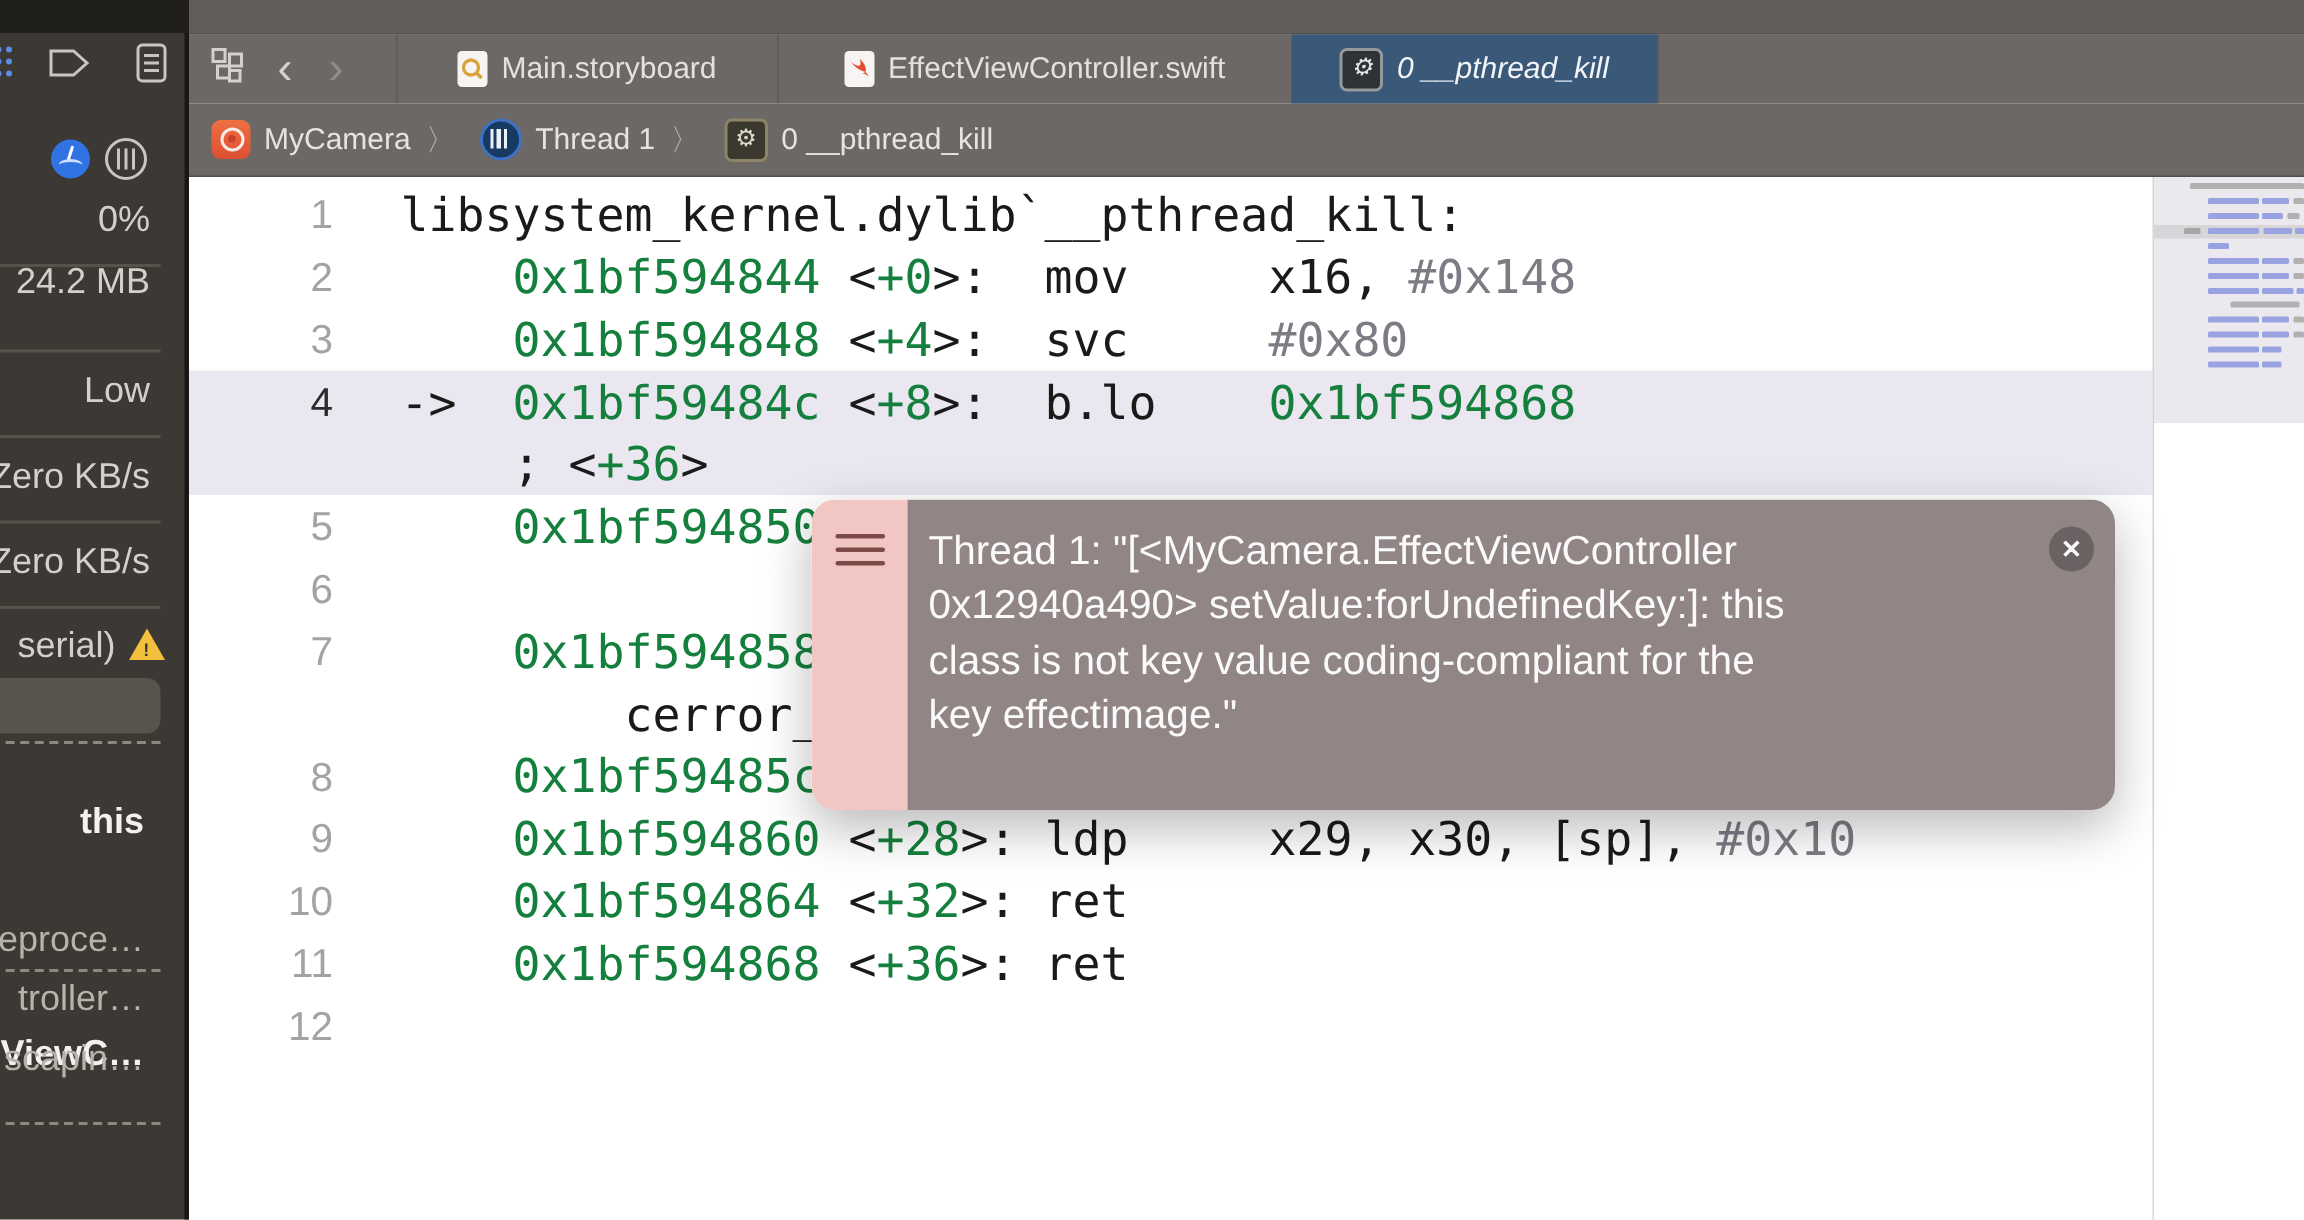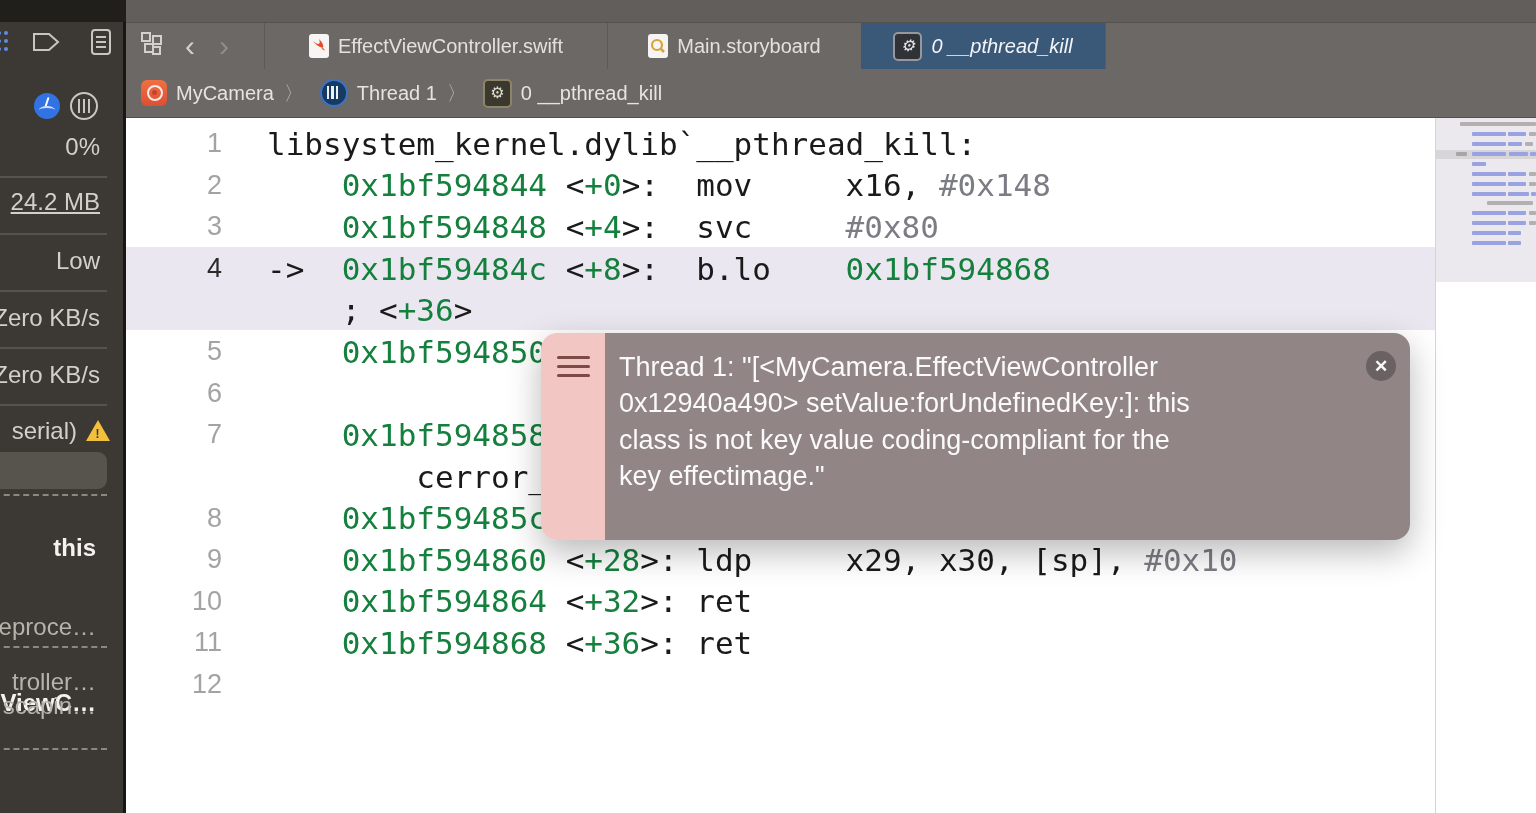--- a/index.html
+++ b/index.html
@@ -104,36 +104,36 @@
                 <rect x="13" y="5" width="8" height="8"></rect>
             <rect x="5" y="13" width="8" height="8"></rect>
                 <rect x="13" y="16" width="7" height="7"></rect>
           </g>
             </svg>
         </span>
         <span class="tb-ic" style="font-size:30px;margin-left:20px;">‹</span>
         <span class="tb-ic dim" style="font-size:30px;margin-left:24px;">›</span>
       </div>
 
-      <div class="tab" style="width: 342px;">
-          <span class="doc">
-            <svg width="16" height="16" viewBox="0 0 16 16">
-              <path d="M2 3 C6 8,9 9,12 10 C13 7,11 4,8 1 C10 6,8 8,2 3 Z M12 10 C13 11,14 12,14 13 C13 12,12 11,10 11 Z" fill="#e24b2c"></path>
-            </svg>
-          </span>
-          <span>EffectViewController.swift</span>
-        </div>
-        <div class="tab" style="width: 253px;">
+      <div class="tab" style="width: 253px;">
           <span class="doc">
             <svg width="16" height="16" viewBox="0 0 16 16">
               <circle cx="7" cy="7" r="5" fill="none" stroke="#d9a33a" stroke-width="2.2"></circle>
               <path d="M10 10 l4 4" stroke="#d9a33a" stroke-width="2.5"></path>
             </svg>
           </span>
           <span>Main.storyboard</span>
+        </div>
+        <div class="tab" style="width: 342px;">
+          <span class="doc">
+            <svg width="16" height="16" viewBox="0 0 16 16">
+              <path d="M2 3 C6 8,9 9,12 10 C13 7,11 4,8 1 C10 6,8 8,2 3 Z M12 10 C13 11,14 12,14 13 C13 12,12 11,10 11 Z" fill="#e24b2c"></path>
+            </svg>
+          </span>
+          <span>EffectViewController.swift</span>
         </div>
         <div class="tab selected" style="width: 244px;">
           <span class="gearbox">⚙</span>
           <span>0 __pthread_kill</span>
         </div>
         <div class="filler"></div>
     </div>
 
     <div id="jumpbar">
         <div class="crumb">
@@ -327,28 +327,28 @@
   <div class="side-div" style="top: 176px;"></div>
       <div class="side-div" style="top: 233px;"></div>
       <div class="side-div" style="top: 290px;"></div>
       <div class="side-div" style="top: 347px;"></div>
       <div class="side-div" style="top: 404px;"></div>
       <div class="side-dash" style="top: 494px;"></div>
       <div class="side-dash" style="top: 646px;"></div>
       <div class="side-dash" style="top: 748px;"></div>
       <div class="sel-row" style="top: 452px;"></div>
       <div class="stat-row" style="top: 133px;"><span>0%</span></div>
-      <div class="stat-row" style="top: 188px; text-decoration: underline;"><span>24.2 MB</span></div>
+      <div class="stat-row" style="top: 174px;"><span>24.2 MB</span></div>
       <div class="stat-row" style="top: 247px;"><span>Low</span></div>
       <div class="stat-row" style="top: 304px;"><span>Zero KB/s</span></div>
       <div class="stat-row" style="top: 361px;"><span>Zero KB/s</span></div>
       <div class="stat-row" style="top: 417px; right: 16px;"><span>serial)</span><span class="warn-tri"><i>!</i></span></div>
       <div class="frame-row bold" style="top: 534px;">this</div>
       <div class="frame-row" style="top: 613px;">reproce…</div>
-      <div class="frame-row" style="top: 668px;">troller…</div>
+      <div class="frame-row" style="top: 652px;">troller…</div>
       <div class="frame-row bold" style="top: 689px;">ViewC…</div>
       <div class="frame-row" style="top: 692px;">scapin…</div>
     </div>
 
   <div id="popup">
     <div class="stripe"></div>
     <div class="body"></div>
     <div class="hamburger">
         <i></i>
         <i></i>

